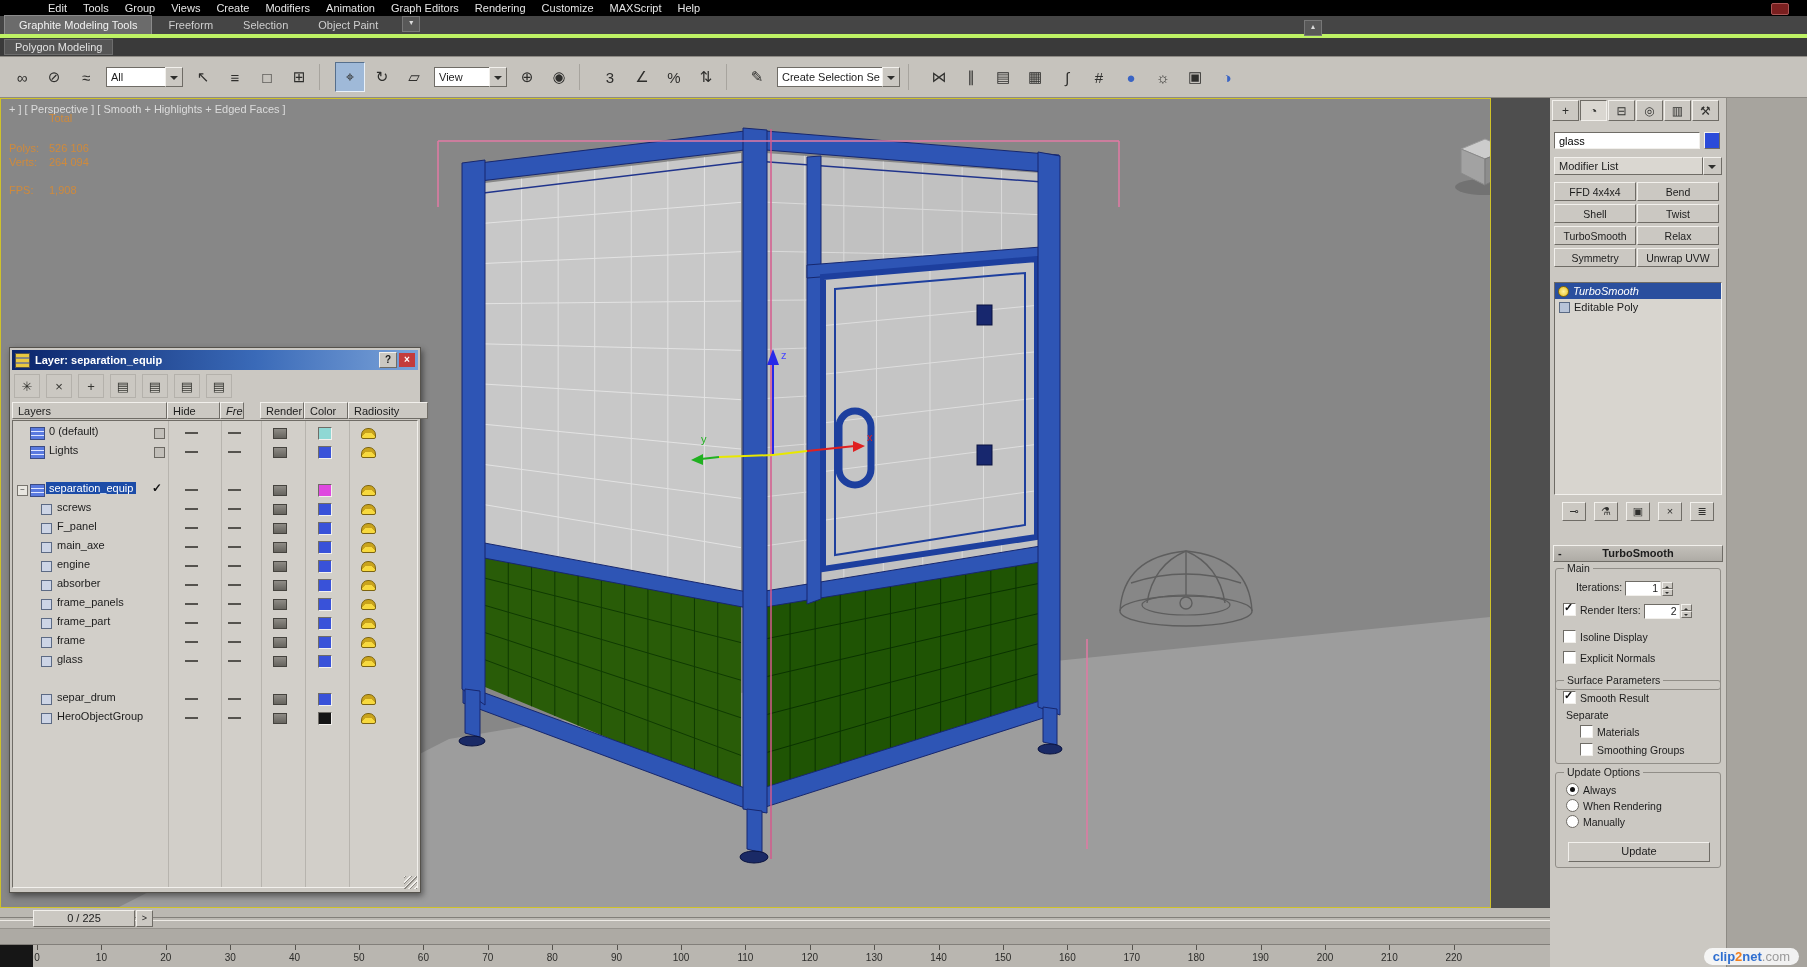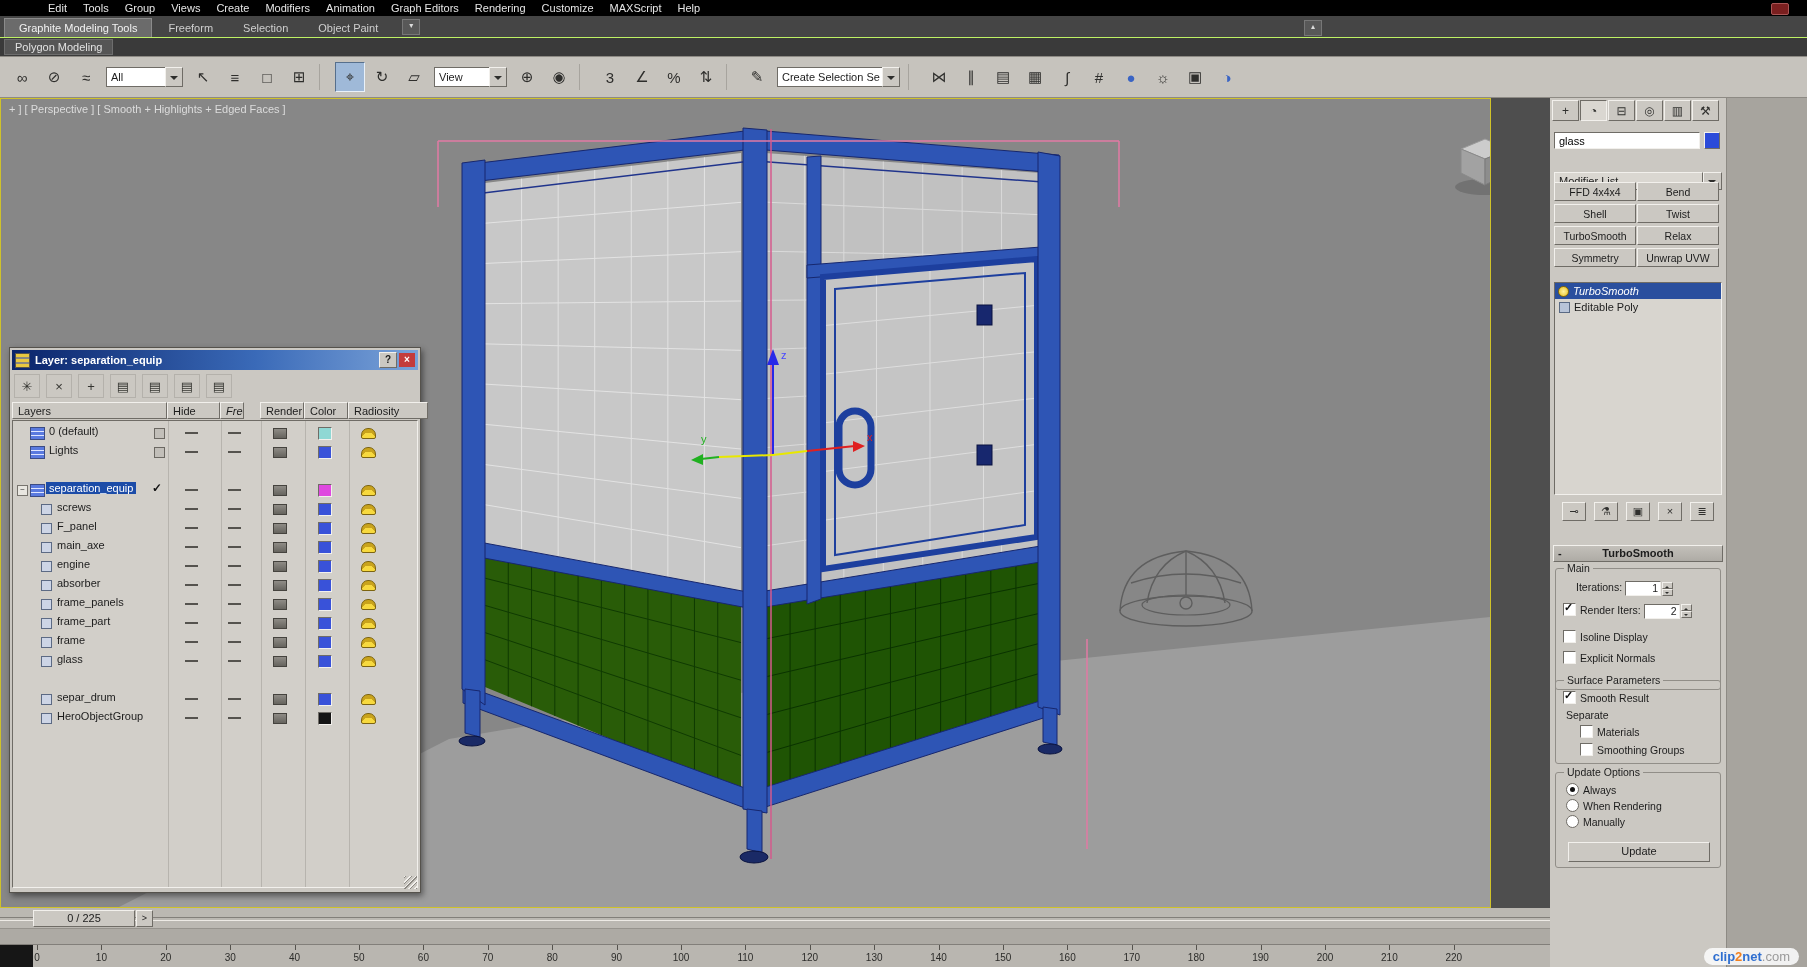--- a/index.html
+++ b/index.html
@@ -7,21 +7,21 @@
        font-family:"Liberation Sans",sans-serif;background:#a8a5a0;color:#1c1c1c;-webkit-font-smoothing:antialiased;}
   .abs{position:absolute;}
   .out{background:#cbc8c2;border:1px solid;border-color:#f2f0ec #6f6c66 #6f6c66 #f2f0ec;}
   .in{background:#cbc8c2;border:1px solid;border-color:#6f6c66 #f2f0ec #f2f0ec #6f6c66;}
   .win{background:#ffffff;border:1px solid;border-color:#6f6c66 #f2f0ec #f2f0ec #6f6c66;}
 
   
   #menubar{left:0;top:0;width:1807px;height:16px;background:#000;display:flex;align-items:center;padding-left:40px;box-sizing:border-box;}
   .menu-item{color:#e6e6e6;font-size:11px;padding:0 8px;line-height:16px;white-space:nowrap;cursor:default;}
   #infocenter-icon{position:absolute;right:18px;top:3px;width:16px;height:10px;background:#7a1f1f;border:1px solid #a85555;border-radius:2px;}
-  #ribbon-tabs{left:0;top:16px;width:1807px;height:22px;background:#454545;display:flex;align-items:flex-end;padding-left:4px;box-sizing:border-box;border-bottom:1px solid #bef264;}
+  #ribbon-tabs{left:0;top:16px;width:1807px;height:22px;background:#454545;display:flex;align-items:flex-end;padding-left:4px;box-sizing:border-box;border-bottom:4px solid #bef264;}
   .ribbon-tab{font-size:11px;color:#cfcfcf;padding:3px 14px;margin-right:2px;white-space:nowrap;}
   .ribbon-tab.active{background:#6b6b6b;color:#f2f2f2;border:1px solid #8b8b8b;border-bottom:none;}
   .ribbon-mini{width:16px;height:14px;margin:0 0 2px 8px;background:#585858;border:1px solid #777;color:#ddd;font-size:8px;line-height:12px;text-align:center;}
   #ribbon-minimize-icon{position:absolute;left:1296px;top:20px;}
   #ribbon-panelstrip{left:0;top:38px;width:1807px;height:18px;background:#3a3a3a;display:flex;align-items:center;}
   #polygon-modeling-tab{background:#555;border:1px solid #6d6d6d;color:#e2e2e2;font-size:11px;padding:1px 10px;margin-left:4px;white-space:nowrap;}
 
   
   #main-toolbar{left:0;top:56px;width:1807px;height:42px;background:#c6c3bd;border-top:1px solid #8d8a84;border-bottom:1px solid #8d8a84;display:flex;align-items:center;padding-left:6px;box-sizing:border-box;}
   .ticon{width:28px;height:28px;margin:0 1px;display:flex;align-items:center;justify-content:center;font-size:15px;color:#2e2e2c;background:#c6c3bd;border:1px solid #c6c3bd;cursor:default;}
@@ -88,21 +88,21 @@
   .lamp{position:absolute;top:5px;width:13px;height:9px;background:radial-gradient(circle at 50% 115%,#f7d93e 0 55%,#c9a31c 56% 100%);border:1px solid #7c6410;border-radius:7px 7px 2px 2px;}
   #ld-grip{position:absolute;right:3px;bottom:3px;width:13px;height:13px;background:repeating-linear-gradient(135deg,#f2f0ec 0 1px,#8d8a84 1px 2px,#cbc8c2 2px 4px);}
 
   
   #command-panel{left:1550px;top:98px;width:176px;height:869px;background:#cbc8c2;box-sizing:border-box;}
   #cp-tabs{position:absolute;left:2px;top:2px;height:20px;display:flex;}
   .cp-tab{width:25px;height:19px;display:flex;align-items:center;justify-content:center;font-size:12px;color:#30302e;background:#cbc8c2;border:1px solid;border-color:#f2f0ec #6f6c66 #6f6c66 #f2f0ec;margin-right:1px;}
   .cp-tab.active{border-color:#6f6c66 #f2f0ec #f2f0ec #6f6c66;background:#dad7d1;}
   #obj-name{position:absolute;left:4px;top:34px;width:146px;height:17px;font-size:11px;line-height:15px;padding:0 4px;box-sizing:border-box;white-space:nowrap;overflow:hidden;}
   #obj-color{position:absolute;left:154px;top:34px;width:16px;height:17px;border:1px solid;border-color:#f2f0ec #6f6c66 #6f6c66 #f2f0ec;box-sizing:border-box;}
-  #modifier-list{position:absolute;left:4px;top:74px;width:168px;height:18px;display:flex;box-sizing:border-box;}
+  #modifier-list{position:absolute;left:4px;top:59px;width:168px;height:18px;display:flex;box-sizing:border-box;}
   #modifier-list .val{flex:1;font-size:11px;line-height:16px;padding:0 4px;background:#dad7d1;border:1px solid;border-color:#f2f0ec #6f6c66 #6f6c66 #f2f0ec;}
   #modifier-list .arr{width:17px;position:relative;background:#cbc8c2;border:1px solid;border-color:#f2f0ec #6f6c66 #6f6c66 #f2f0ec;}
   #modifier-list .arr::after{content:"";position:absolute;left:4px;top:7px;border:4px solid transparent;border-top-color:#2e2e2c;}
   #mod-buttons{position:absolute;left:4px;top:84px;width:168px;display:flex;flex-wrap:wrap;}
   .mod-btn{width:82px;height:19px;font-size:10.5px;text-align:center;line-height:18px;box-sizing:border-box;margin:0 1px 3px 0;white-space:nowrap;overflow:hidden;}
   #mod-stack{position:absolute;left:4px;top:184px;width:168px;height:213px;background:#d8d5cf;border:1px solid;border-color:#6f6c66 #f2f0ec #f2f0ec #6f6c66;box-sizing:border-box;overflow:hidden;}
   .stack-row{height:16px;display:flex;align-items:center;font-size:11px;padding-left:3px;}
   .stack-row.sel{background:#2a4f9e;color:#fff;}
   .bulb{width:9px;height:9px;border-radius:50%;background:radial-gradient(#fff3a0,#e8c020);border:1px solid #8a6a00;margin-right:4px;}
   .polyico{width:9px;height:9px;background:#b8c4d8;border:1px solid #5a6a84;margin-right:4px;margin-left:1px;}
@@ -322,20 +322,37 @@
       <line x1="772" y1="356" x2="806" y2="352" stroke="#e8e800" stroke-width="2"></line>
       <line x1="806" y1="352" x2="854" y2="347" stroke="#e02020" stroke-width="2"></line>
       <polygon points="852,342 852,353 864,347" fill="#e02020" stroke="none" stroke-width="1"></polygon>
       <line x1="718" y1="358" x2="700" y2="360" stroke="#20b020" stroke-width="2"></line>
       <polygon points="702,355 702,366 690,361" fill="#20b020" stroke="none" stroke-width="1"></polygon>
       <text x="780" y="260" fill="#4646ff" font-size="11" font-family="Liberation Sans, sans-serif">z</text>
       <text x="866" y="342" fill="#e02020" font-size="11" font-family="Liberation Sans, sans-serif">x</text>
       <text x="700" y="344" fill="#20b020" font-size="11" font-family="Liberation Sans, sans-serif">y</text>
     </svg>
   <div class="abs" id="vp-label">+ ] [ Perspective ] [ Smooth + Highlights + Edged Faces ]</div>
+  <div class="abs" id="vp-stats">
+    <div class="row">
+        <span class="total">Total</span>
+      </div>
+    <div class="row">
+        <span class="lab">Polys:</span>
+        <span class="val">526 106</span>
+      </div>
+    <div class="row">
+        <span class="lab">Verts:</span>
+        <span class="val">264 094</span>
+      </div>
+    <div class="row" style="margin-top:14px;">
+        <span class="lab">FPS:</span>
+        <span class="val">1,908</span>
+      </div>
+  </div>
 </div>
 
 <div class="abs" id="gutter"></div>
 <div class="abs" id="right-strip"></div>
 
 <div class="abs" id="layer-dialog">
   <div id="ld-title">
     <span id="ld-icon"></span>
     <span class="ttl">Layer: separation_equip</span>
     <span class="ld-sysbtn out">?</span>

